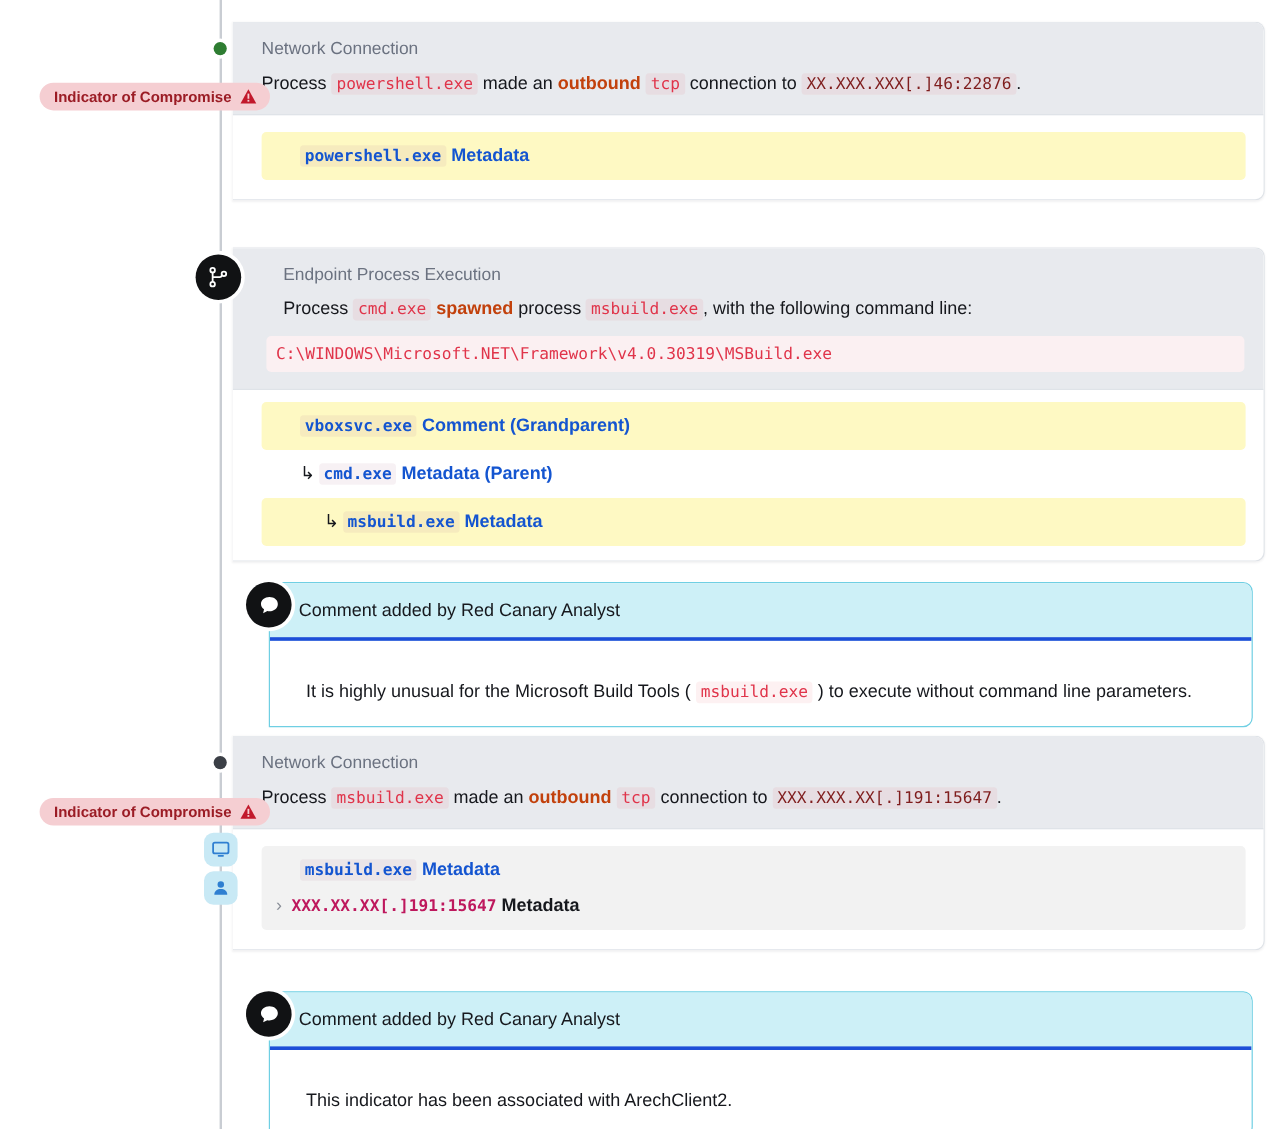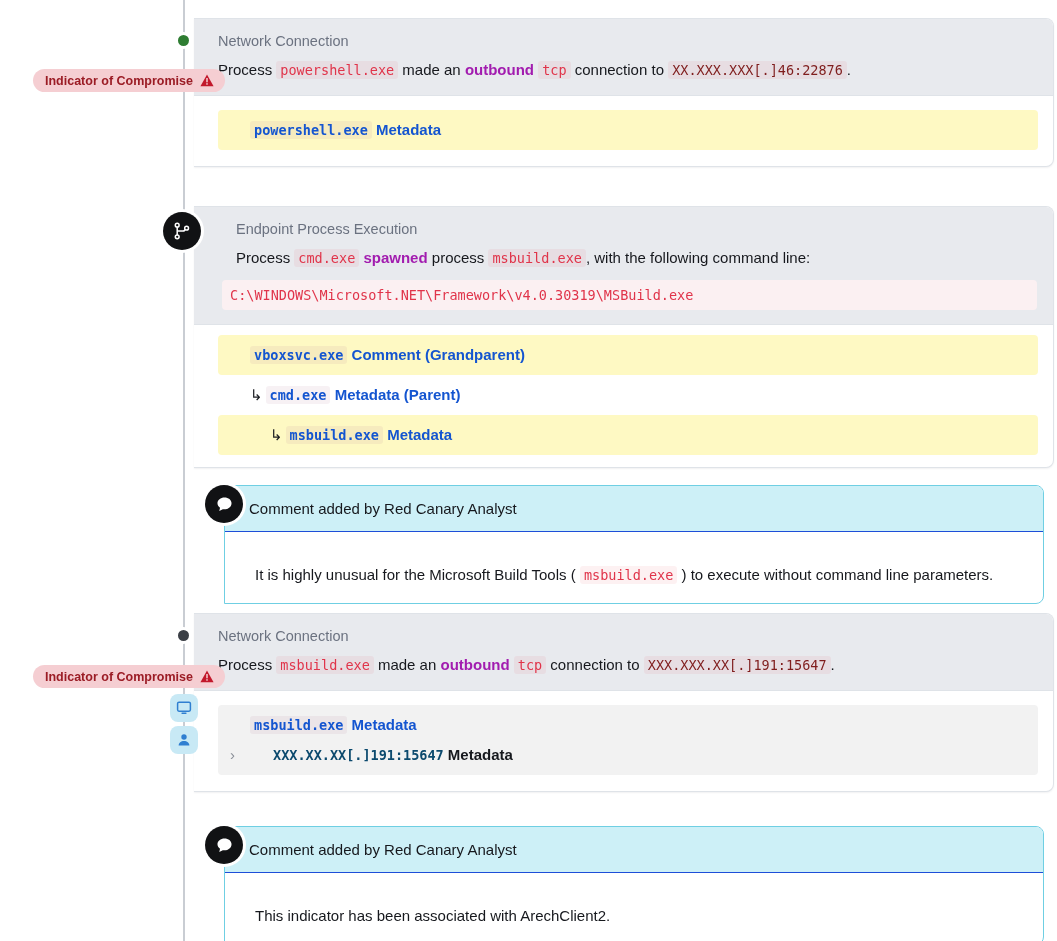--- a/index.html
+++ b/index.html
@@ -46,21 +46,21 @@
   .chip{
     font-family:"DejaVu Sans Mono","Liberation Mono",monospace;
     font-size:13.5px;
     color:#e0344a;
     background:rgba(224,52,74,.07);
     border-radius:3px;
     padding:1px 4px;
     white-space:nowrap;
   }
   .chip-ip{color:#7f1d1d;}
-  b.strong{font-weight:700;color:#a21caf;}
+  b.strong{font-weight:700;color:#c2410c;}
 
   
   .cmdline{
     margin-top:11px;
     background:#fbf0f2;
     border-radius:4px;
     padding:5px 8px;
     color:#e0344a;
     font-family:"DejaVu Sans Mono","Liberation Mono",monospace;
     font-size:13.5px;
@@ -83,38 +83,38 @@
   .meta-row.plain{background:transparent;}
   .meta-name{
     font-family:"DejaVu Sans Mono","Liberation Mono",monospace;
     font-size:13.5px;font-weight:700;color:#1455d0;
     background:rgba(180,120,150,.10);
     border-radius:3px;padding:1px 4px;
   }
   .meta-label{font-weight:700;color:#1455d0;font-size:15px;}
   .meta-name-dark{
     font-family:"DejaVu Sans Mono","Liberation Mono",monospace;
-    font-size:13.5px;font-weight:700;color:#0c4a6e;margin-left:30px;
+    font-size:13.5px;font-weight:700;color:#be185d;
   }
   .meta-label-dark{font-weight:700;color:#16181d;font-size:15px;}
   .tree-arrow{color:#16181d;font-size:15px;margin-right:3px;}
   .chevron{color:#8a8f98;font-size:15px;margin-right:8px;display:inline-block;}
 
   
   .comment-card{
     position:absolute;left:224px;width:818px;
     border:1px solid #6fcfe3;
     border-radius:0 8px 8px 0;
     background:#ffffff;
     overflow:hidden;
   }
   .comment-head{
     background:#cdf0f7;
     padding:12px 20px 12px 24px;
-    border-bottom:1px solid #1d4ed8;
+    border-bottom:3px solid #1d4ed8;
     font-size:15px;color:#16181d;line-height:21px;
   }
   .comment-body{
     padding:32px 20px 17px 30px;
     font-size:15px;line-height:22px;color:#16181d;
   }
 
   
   .timeline-dot{
     position:absolute;width:11px;height:11px;border-radius:50%;

